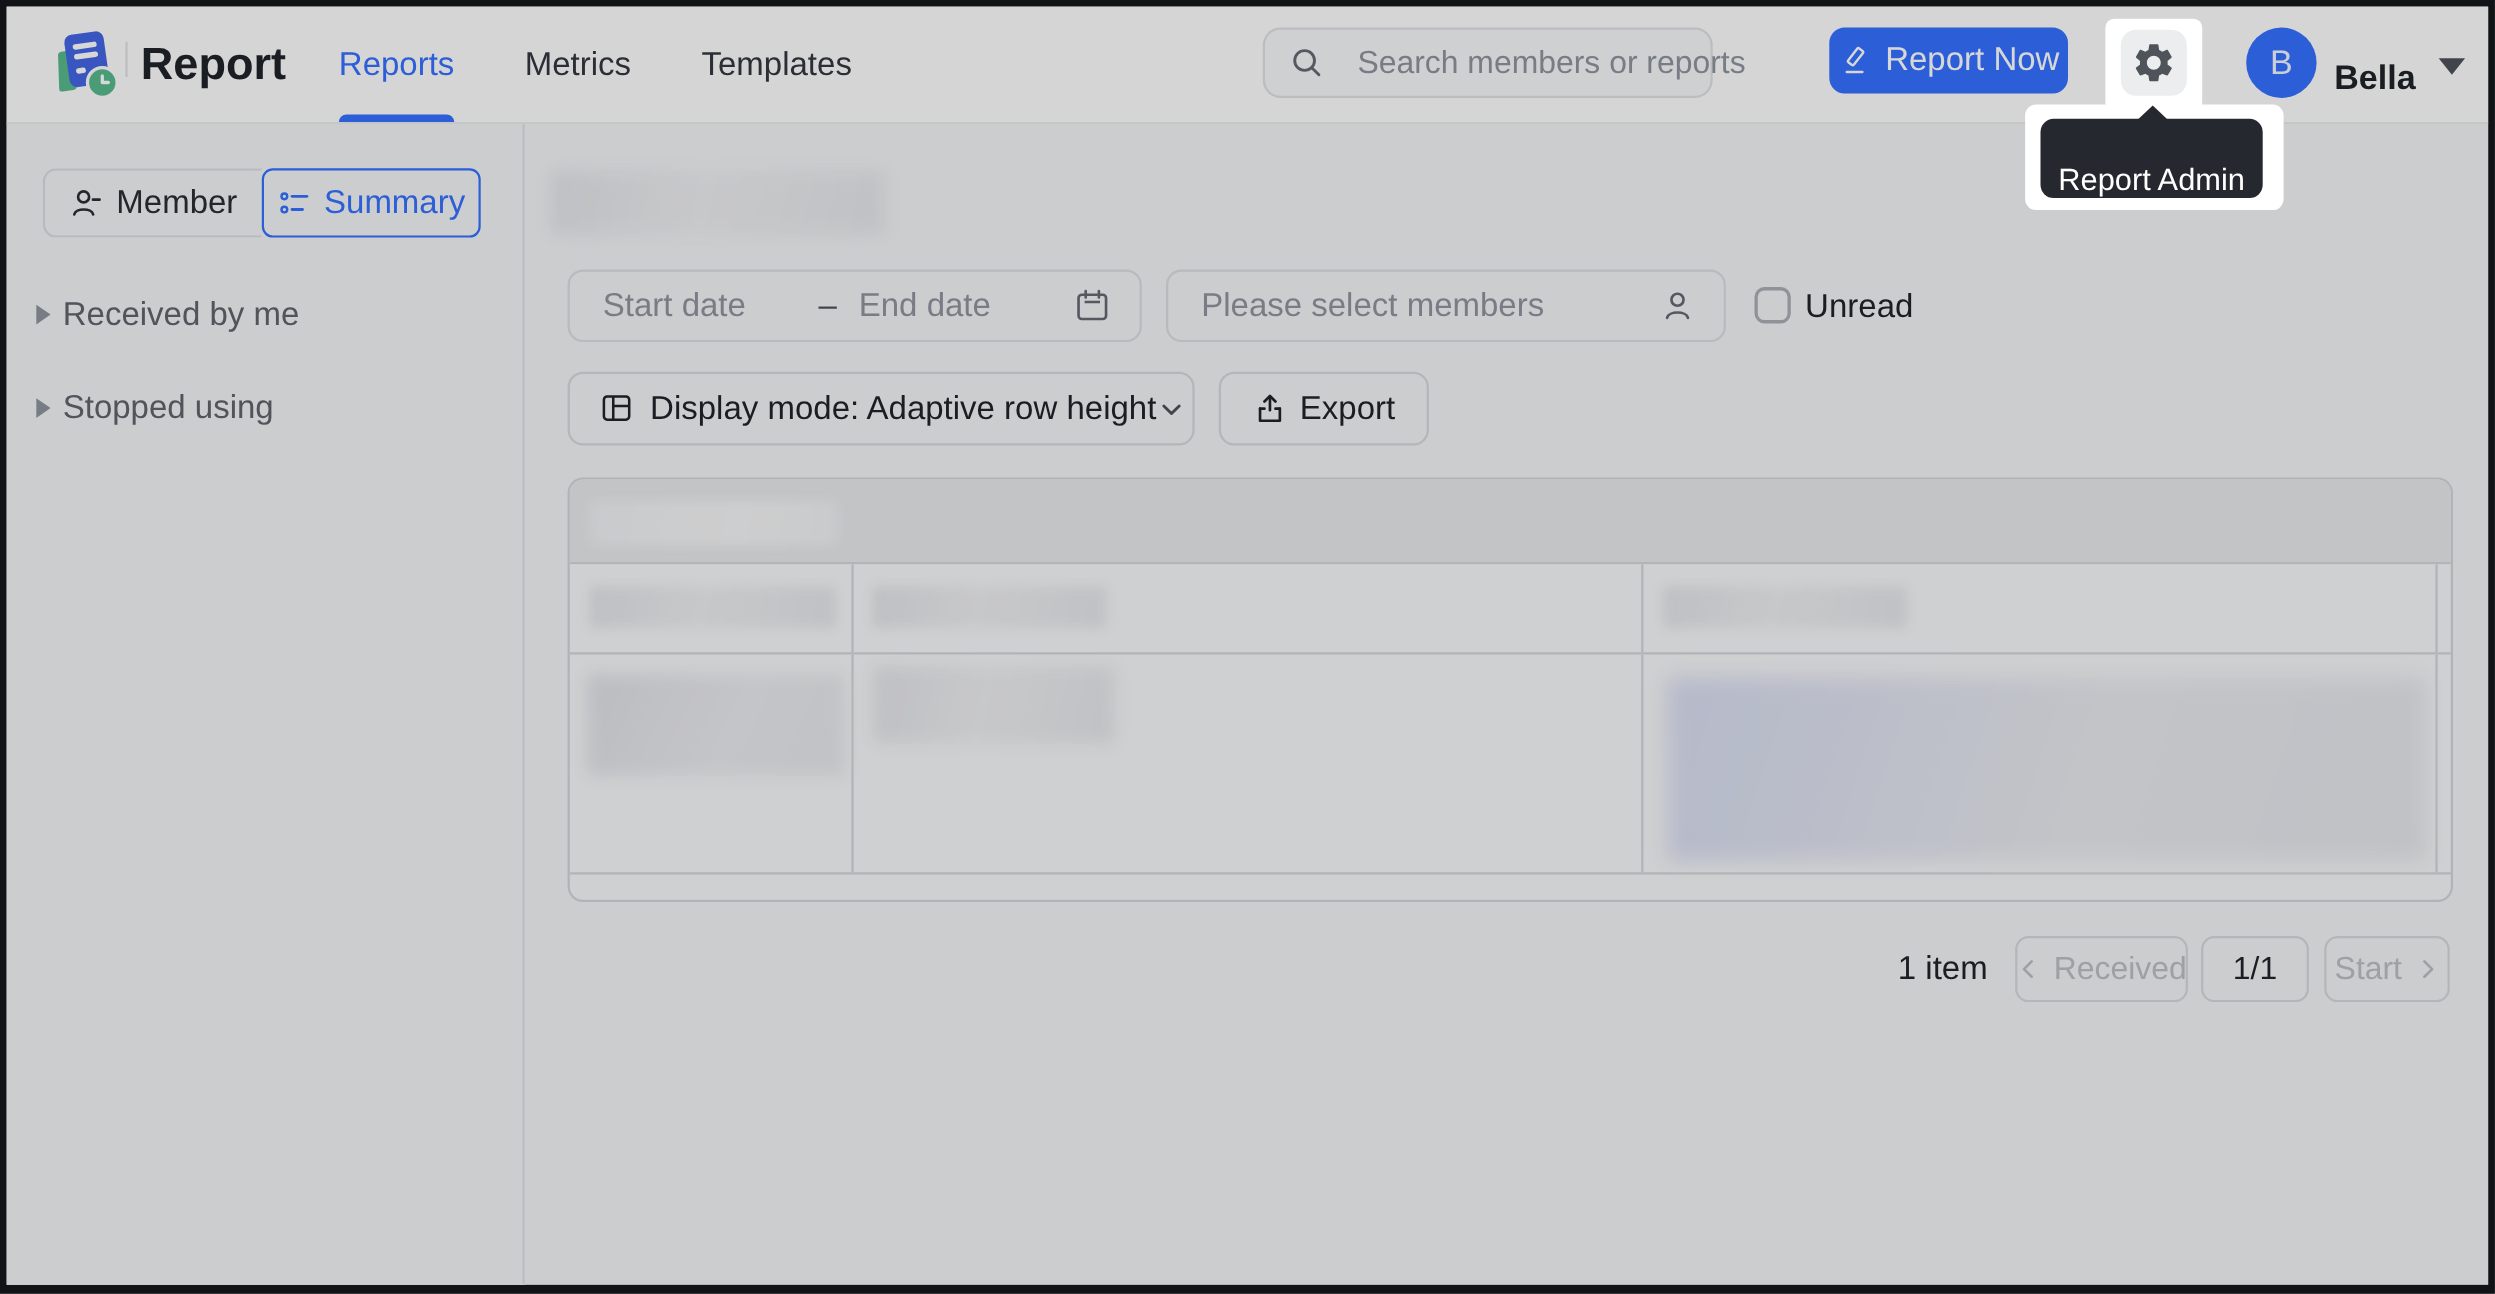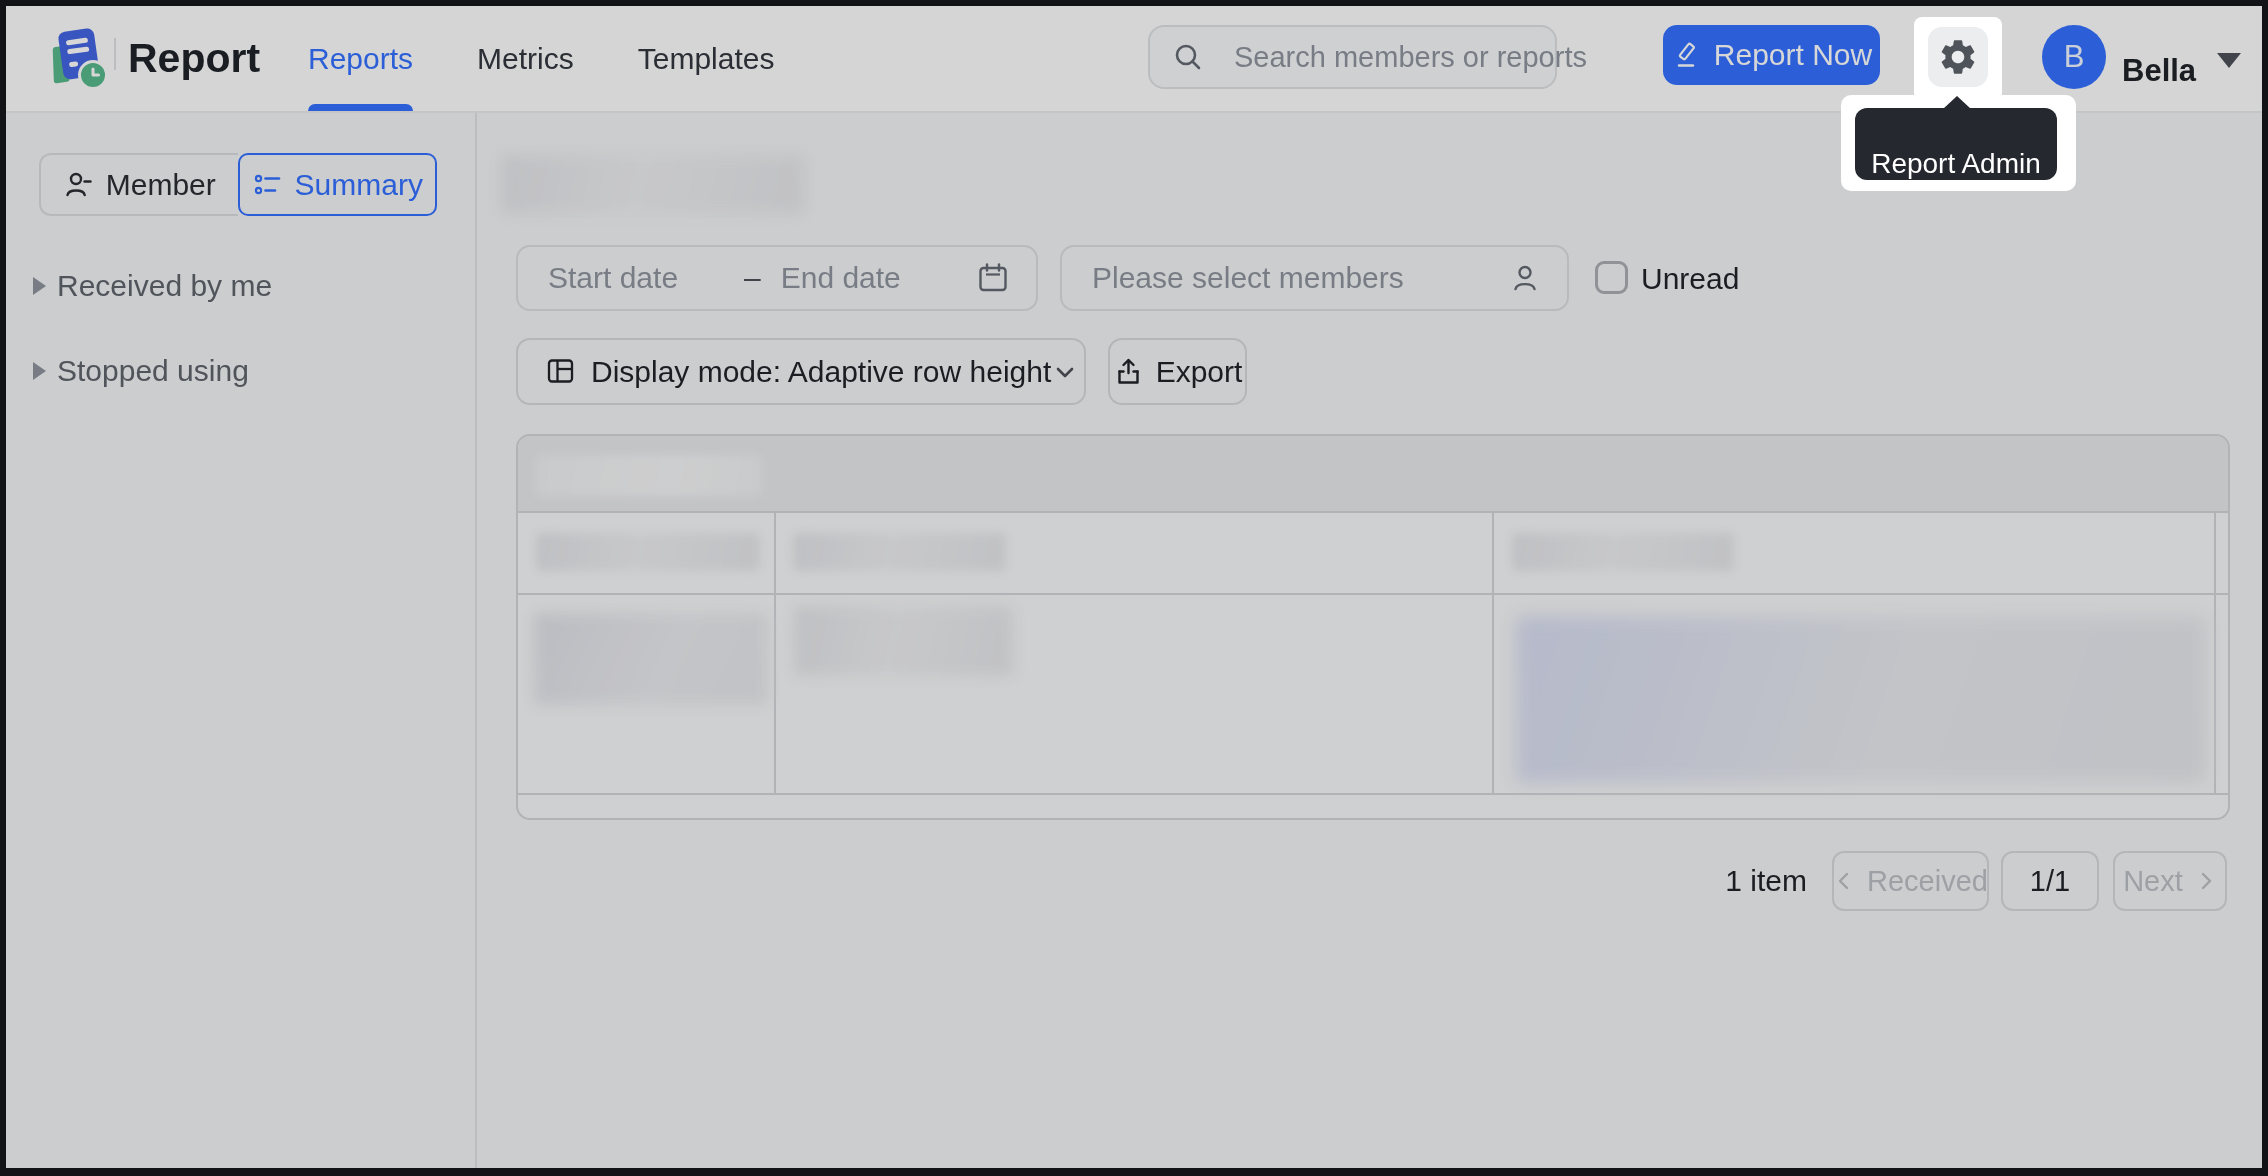--- a/index.html
+++ b/index.html
@@ -220,21 +220,21 @@
               </svg>
           </span>
           <span class="label-text" style="margin-left:14px;">Display mode: Adaptive row height</span>
           <span style="margin-left:auto;margin-right:22px;">
             <svg width="28" height="28" viewBox="0 0 28 28">
                 <polyline points="7,11 14,18 21,11" stroke="#4e525a" stroke-width="2.6" fill="none" stroke-linecap="round" stroke-linejoin="round"></polyline>
               </svg>
           </span>
         </div>
 
-        <div class="ctl-btn" style="left:631px;top:225px;width:139px;justify-content:center;gap:12px;">
+        <div class="ctl-btn" style="left:631px;top:225px;width:191px;justify-content:center;gap:12px;">
           <span>
             <svg width="31" height="31" viewBox="0 0 31 31">
                 <line x1="15.5" y1="4.5" x2="15.5" y2="17" stroke="#1f2329" stroke-width="2.4" stroke-linecap="round"></line>
                 <polyline points="10.5,9 15.5,4 20.5,9" stroke="#1f2329" stroke-width="2.4" fill="none" stroke-linecap="round" stroke-linejoin="round"></polyline>
                 <path d="M6.5 15.5 v11 h18 v-11" stroke="#1f2329" stroke-width="2.4" fill="none" stroke-linecap="round" stroke-linejoin="round"></path>
                 <line x1="6.5" y1="15.5" x2="10.5" y2="15.5" stroke="#1f2329" stroke-width="2.4" stroke-linecap="round"></line>
                 <line x1="20.5" y1="15.5" x2="24.5" y2="15.5" stroke="#1f2329" stroke-width="2.4" stroke-linecap="round"></line>
               </svg>
           </span>
           <span class="label-text">Export</span>
@@ -278,21 +278,21 @@
               <svg width="24" height="24" viewBox="0 0 24 24">
                   <polyline points="14,5 7,12 14,19" stroke="#bbbfc4" stroke-width="2.4" fill="none" stroke-linecap="round" stroke-linejoin="round"></polyline>
                 </svg>
             </span>
             <span>Received</span>
           </div>
           <div class="pag-btn pb-page page-num">
             <span>1/1</span>
           </div>
           <div class="pag-btn pb-next">
-            <span>Next</span>
+            <span>Start</span>
             <span>
               <svg width="24" height="24" viewBox="0 0 24 24">
                   <polyline points="10,5 17,12 10,19" stroke="#bbbfc4" stroke-width="2.4" fill="none" stroke-linecap="round" stroke-linejoin="round"></polyline>
                 </svg>
             </span>
           </div>
         </div>
 
       </div>
     </div>

